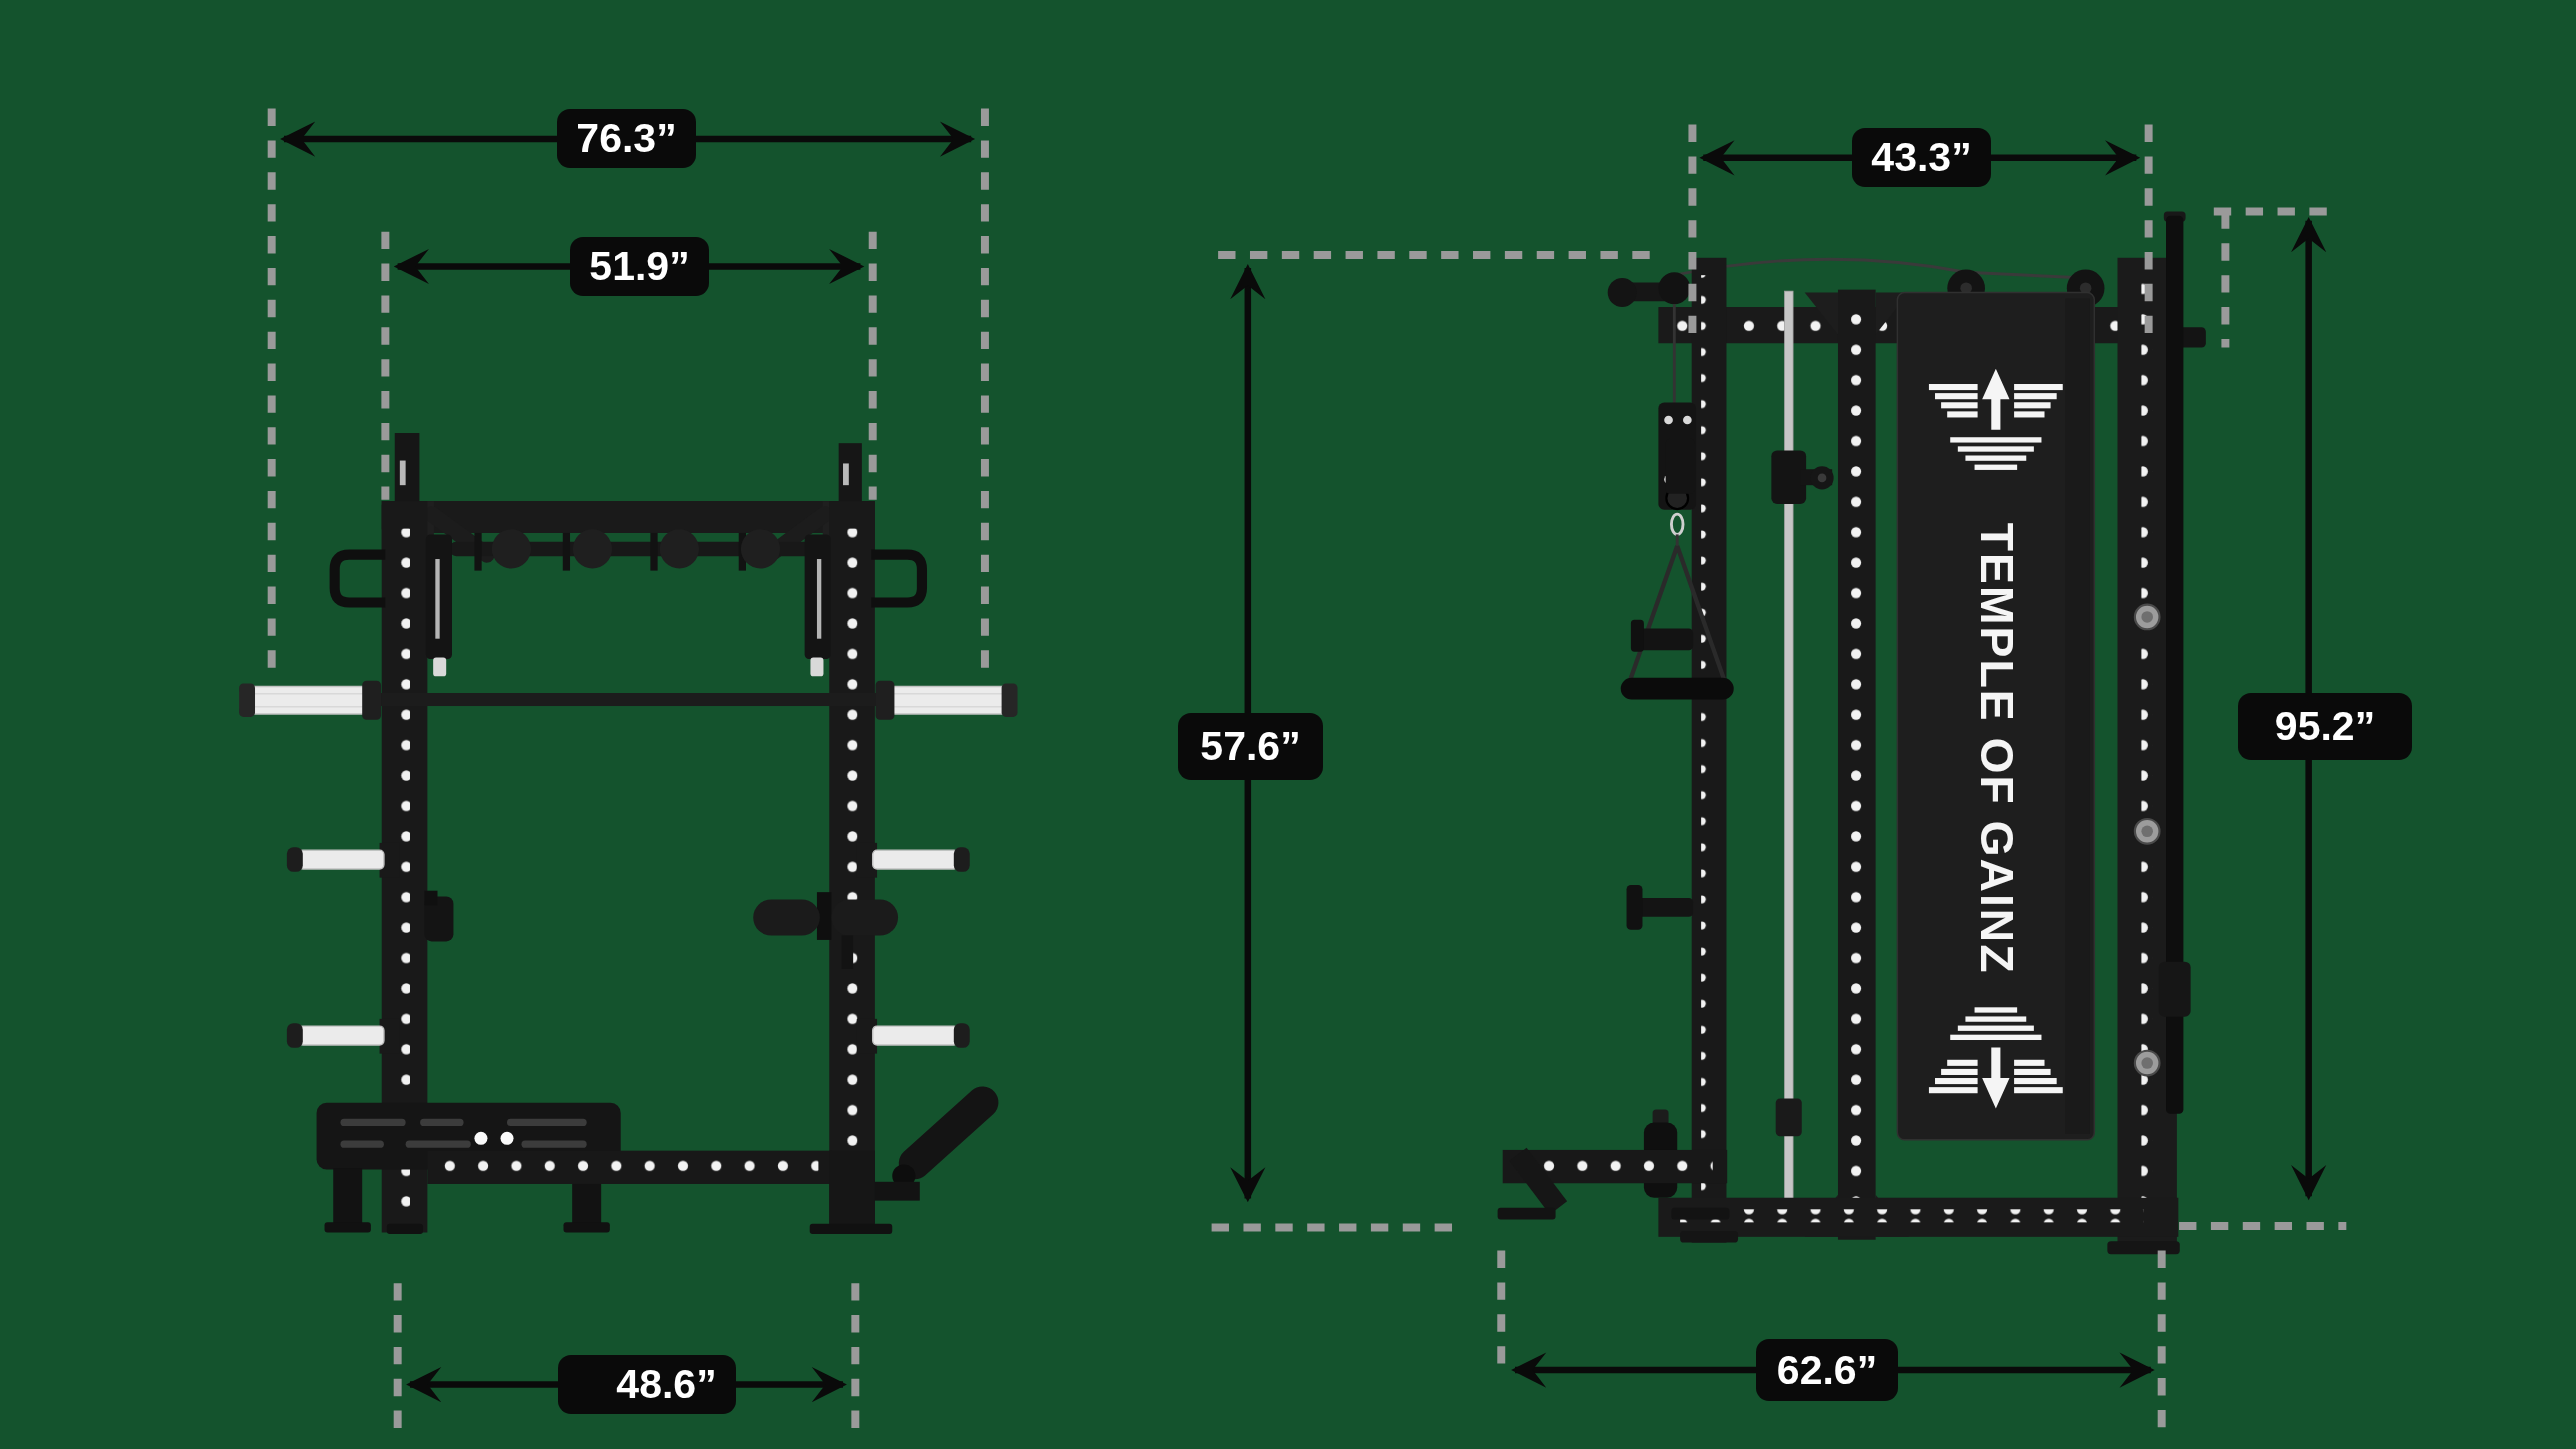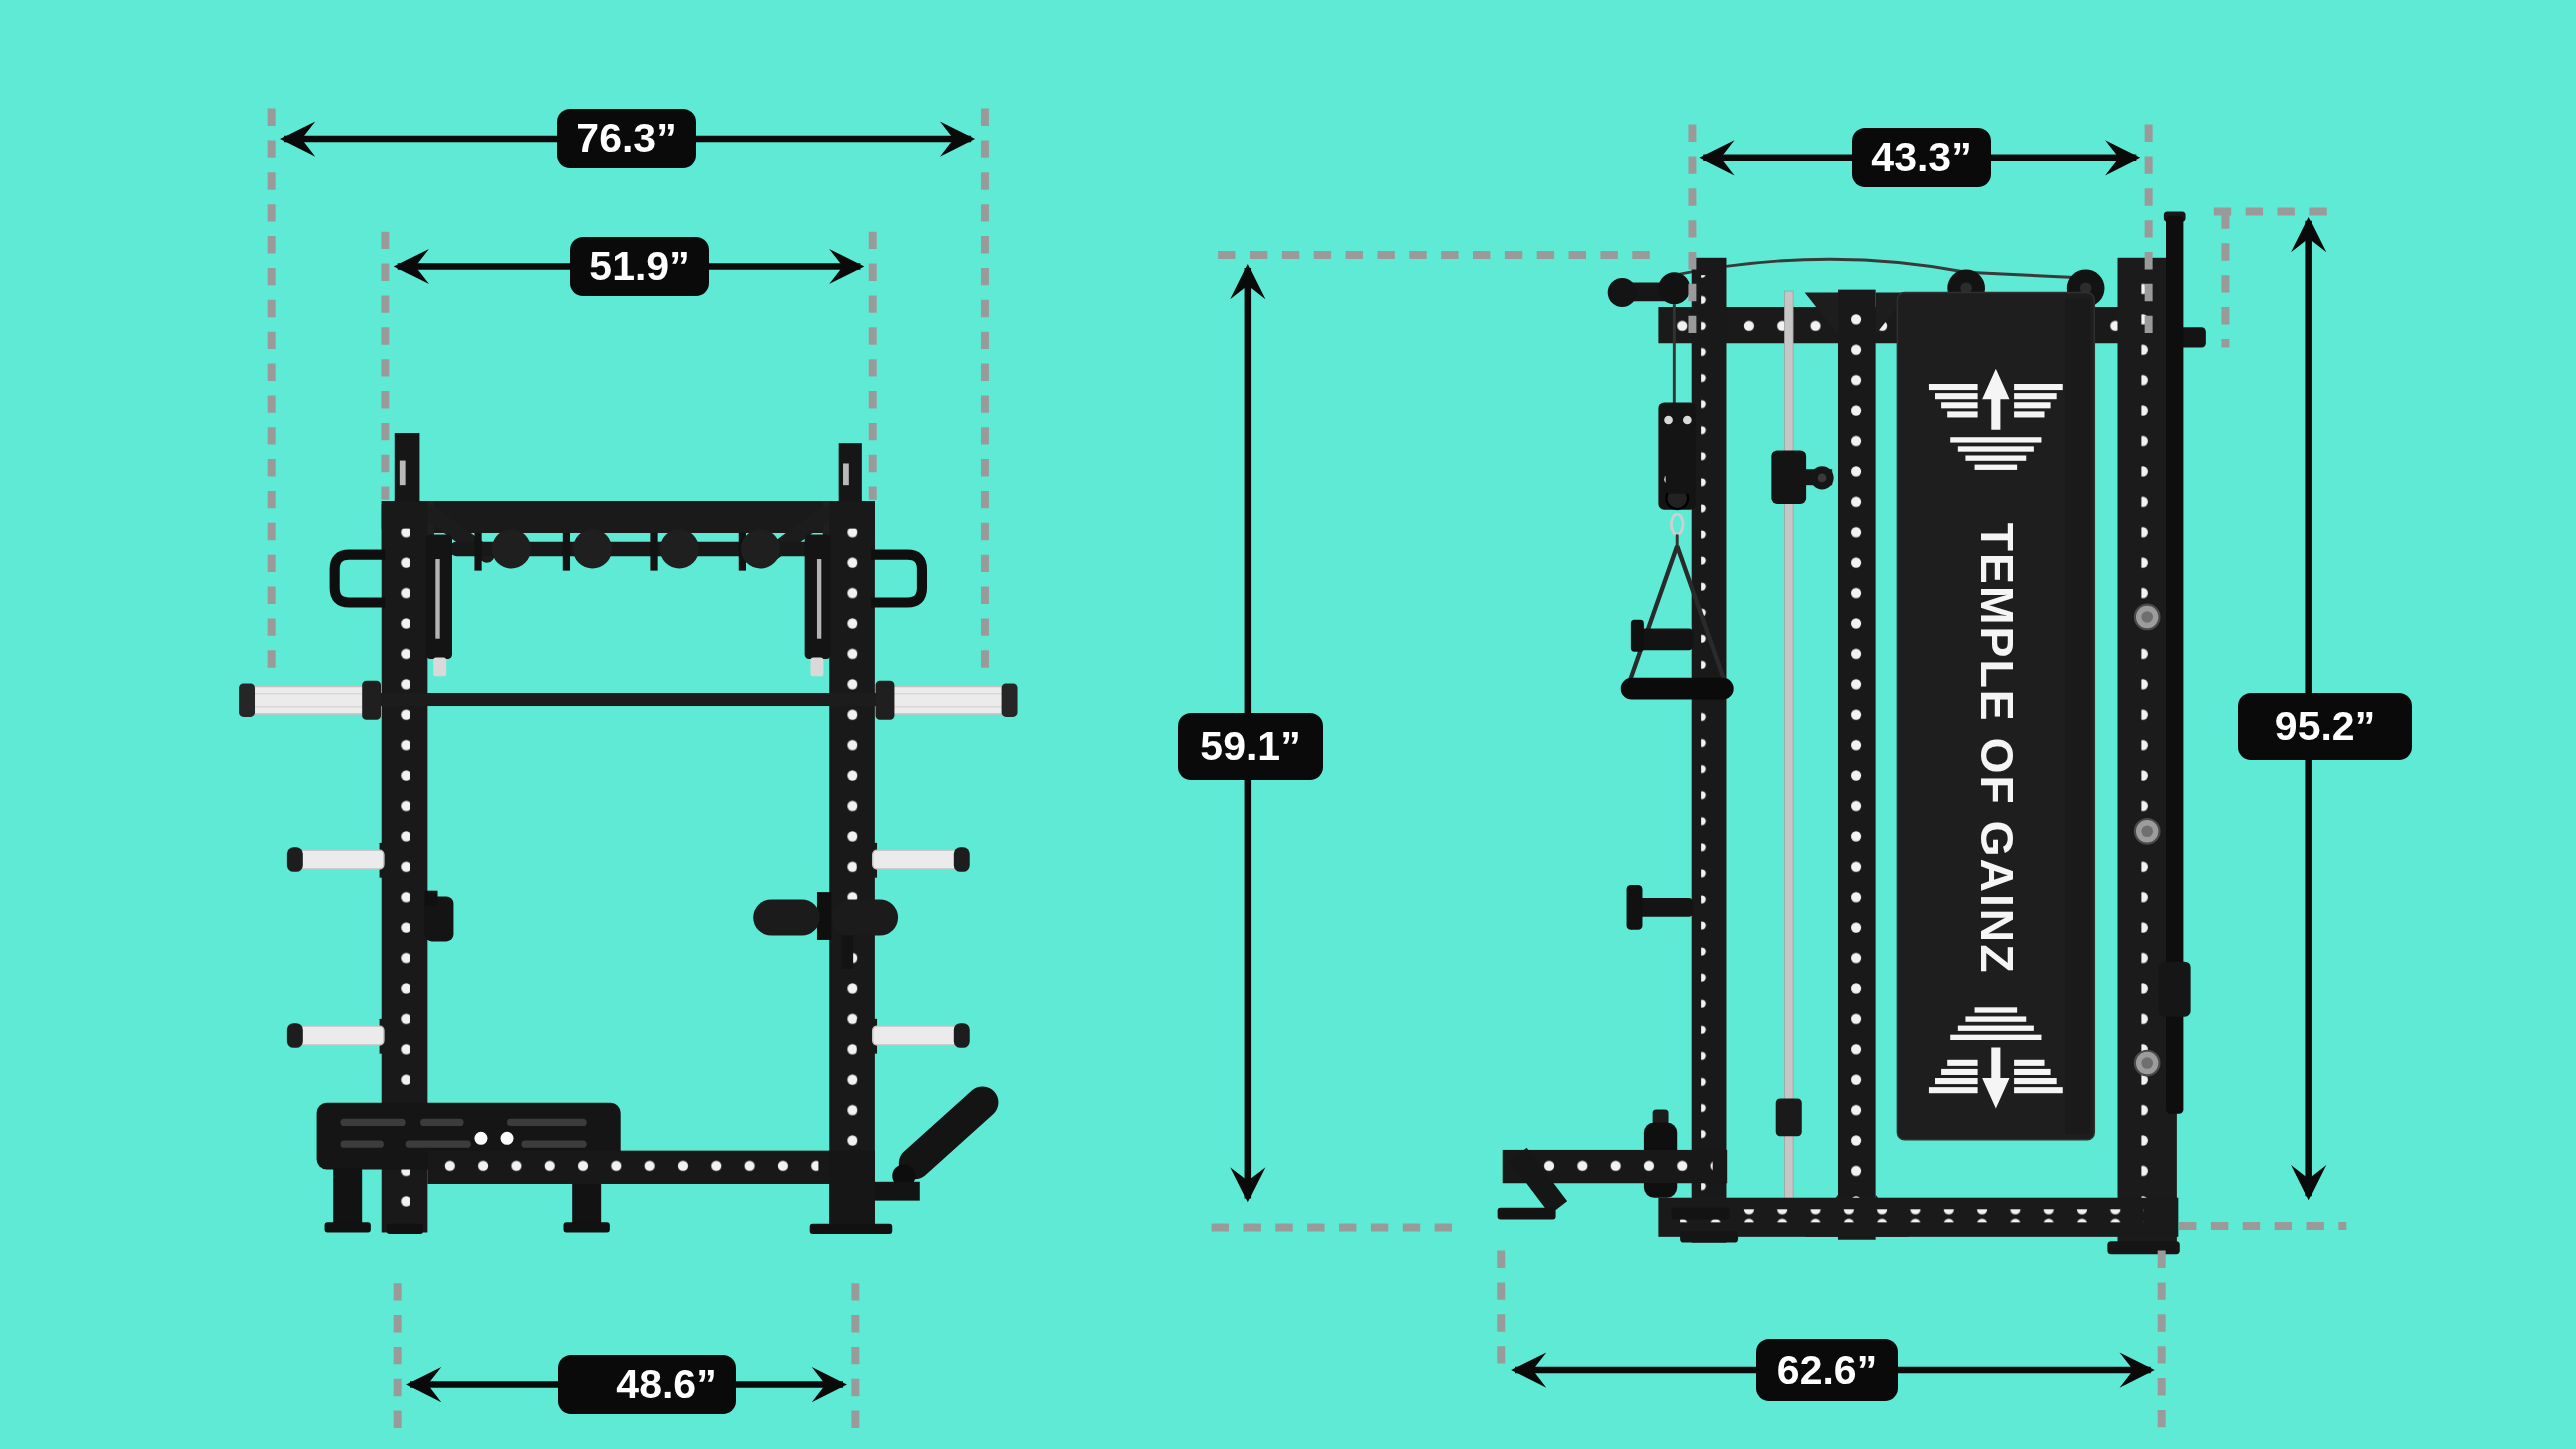--- a/index.html
+++ b/index.html
@@ -1,16 +1,16 @@
 <!DOCTYPE html>
 <html style="font-size:11.6px"><head>
 <meta charset="utf-8">
 <style>
   html,body{margin:0;padding:0;background:#ffffff;}
-  #stage{position:relative;width:2576px;height:1449px;background:#5eead4;overflow:hidden;
+  #stage{position:relative;width:2576px;height:1449px;background:#14532d;overflow:hidden;
          font-family:"Liberation Sans",sans-serif;}
   #stage svg{position:absolute;left:0;top:0;}
   .dim-label{position:absolute;background:#0a0a0a;color:#ffffff;border-radius:13px;
              display:flex;align-items:center;justify-content:center;
              font-weight:bold;font-size:41px;letter-spacing:0px;
              font-family:"Liberation Sans",sans-serif;line-height:1;}
 </style>
 </head>
 <body>
 
@@ -272,18 +272,18 @@
     <line x1="3188" y1="305" x2="3188" y2="1652" marker-start="url(#ah)" marker-end="url(#ah)"></line>
     <line x1="2092" y1="1892" x2="2970" y2="1892" marker-start="url(#ah)" marker-end="url(#ah)"></line>
   </g>
 </svg>
 
 <div class="dim-label" style="left:557px;top:109px;width:139px;height:59px;">76.3”</div>
 <div class="dim-label" style="left:570px;top:237px;width:139px;height:59px;">51.9”</div>
 <div class="dim-label" style="left:558px;top:1355px;width:139px;height:59px;padding-left:39px;">48.6”</div>
 
 <div class="dim-label" style="left:1852px;top:128px;width:139px;height:59px;">43.3”</div>
-<div class="dim-label" style="left:1178px;top:713px;width:145px;height:67px;">59.1”</div>
+<div class="dim-label" style="left:1178px;top:713px;width:145px;height:67px;">57.6”</div>
 <div class="dim-label" style="left:2238px;top:693px;width:174px;height:67px;">95.2”</div>
 <div class="dim-label" style="left:1756px;top:1339px;width:142px;height:62px;">62.6”</div>
 
 </div>
 
 
 </body></html>

